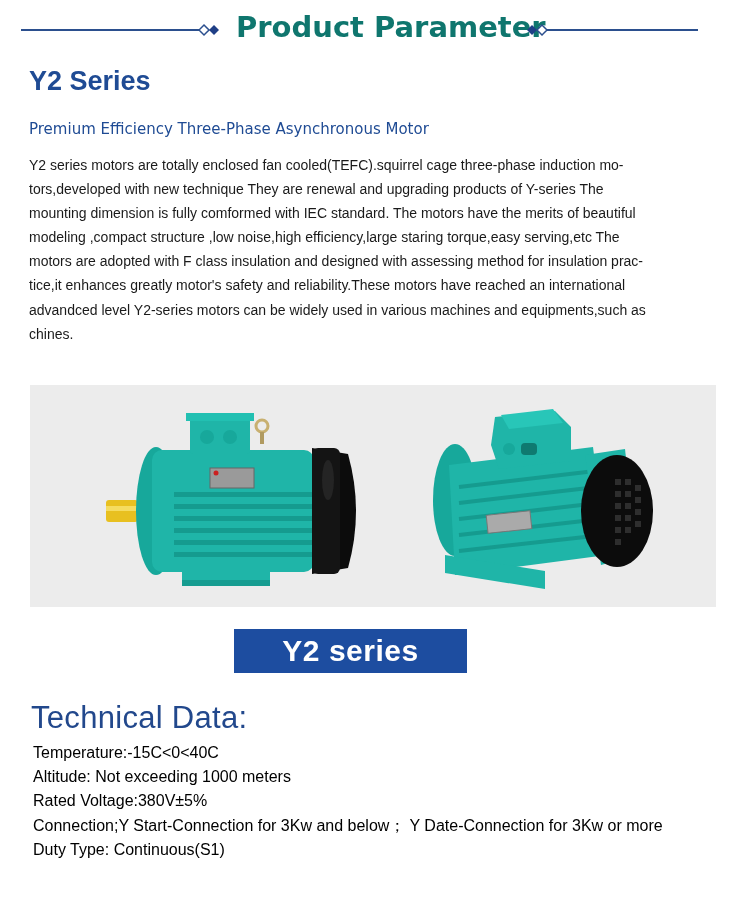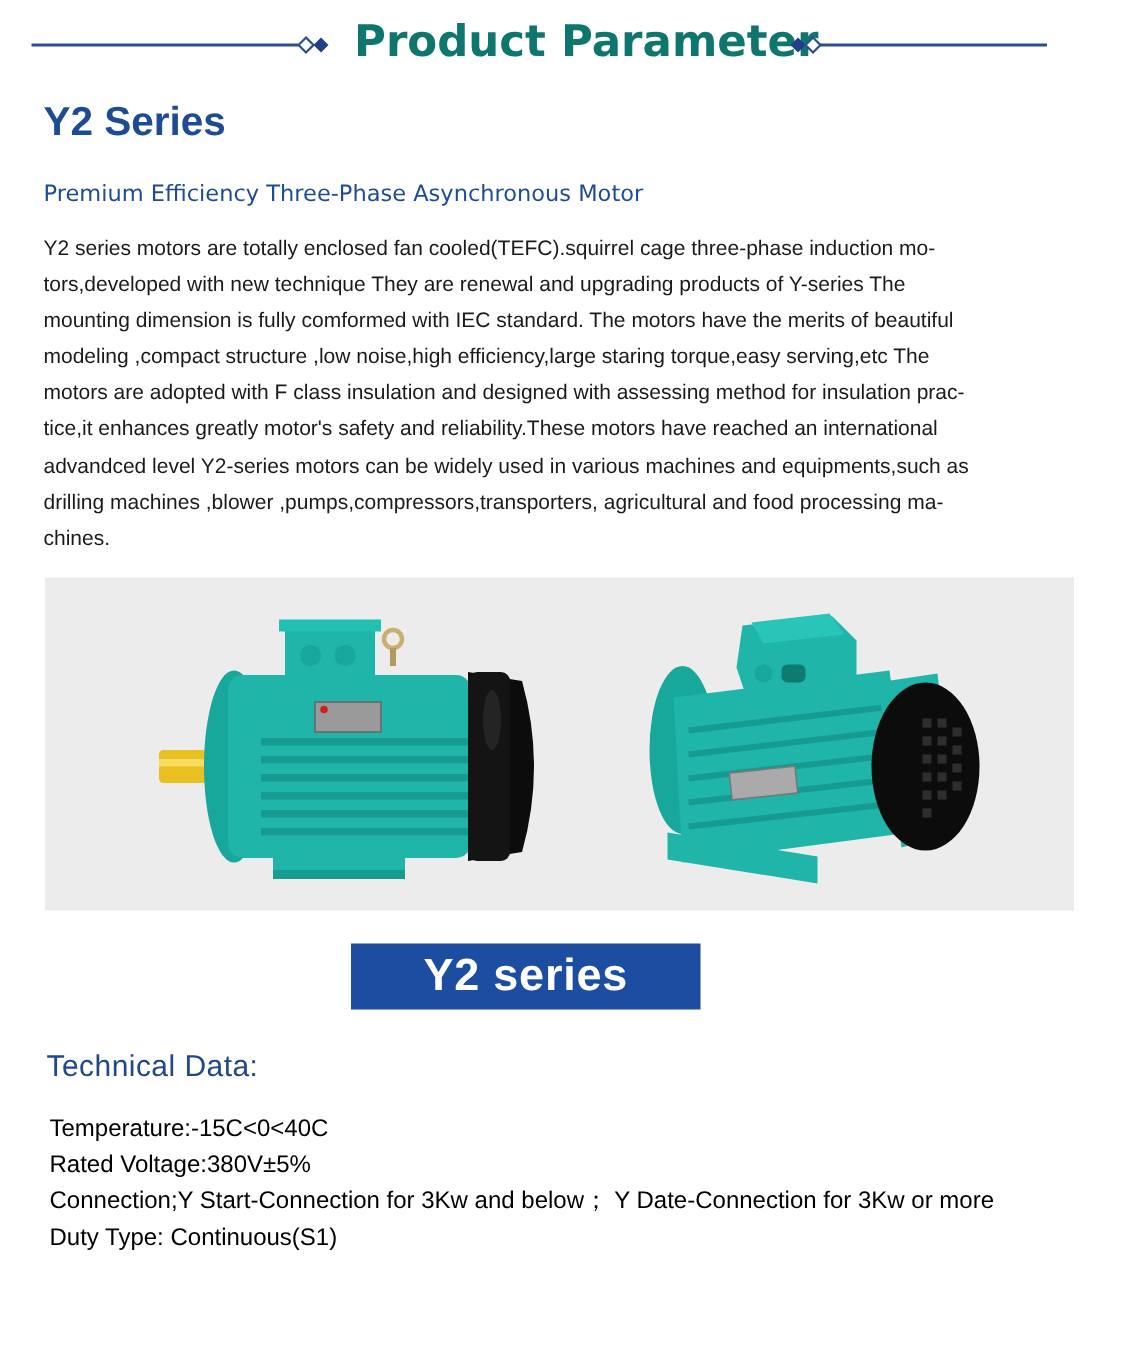--- a/index.html
+++ b/index.html
@@ -11,21 +11,21 @@
   .diamonds { position:absolute; top:22px; height:16px; }
   .diamonds svg { display:block; }
   .htitle { position:absolute; top:10px; left:236px; font-size:29px; font-weight:bold; color:#0f766e; font-family:"DejaVu Sans", sans-serif; letter-spacing:0px; white-space:nowrap; }
   .series-title { position:absolute; top:66px; left:29px; font-size:27px; font-weight:bold; color:#1f4b94; font-family:"Liberation Sans", sans-serif; }
   .subtitle { position:absolute; top:120px; left:29px; font-size:15px; font-weight:normal; color:#1f4b94; font-family:"DejaVu Sans", sans-serif; white-space:nowrap; }
   .desc { position:absolute; top:153px; left:29px; width:690px; font-size:14px; line-height:24.1px; color:#1a1a1a; font-family:"Liberation Sans", sans-serif; }
   .desc .line { display:block; white-space:nowrap; }
   .photo-panel { position:absolute; top:385px; left:30px; width:686px; height:222px; background:#ececec; }
   .motor { position:absolute; }
   .badge { position:absolute; top:629px; left:234px; width:233px; height:44px; background:#1d4da0; color:#ffffff; font-size:30px; font-weight:bold; text-align:center; line-height:44px; font-family:"Liberation Sans", sans-serif; letter-spacing:0.5px; }
-  .tech-title { position:absolute; top:700px; left:31px; font-size:20px; color:#22488c; font-family:"Liberation Sans", sans-serif; letter-spacing:0.3px; }
+  .tech-title { position:absolute; top:700px; left:31px; font-size:31px; color:#22488c; font-family:"Liberation Sans", sans-serif; letter-spacing:0.3px; }
   .tech-list { position:absolute; top:741px; left:33px; font-size:16px; line-height:24.2px; color:#000000; font-family:"Liberation Sans", sans-serif; }
   .tech-list div { white-space:nowrap; }
 </style>
 </head>
 <body>
 
 <div class="header">
   <div class="hline left"></div>
   <div class="diamonds" style="left:199px;">
     <svg width="22" height="16" viewBox="0 0 22 16">
@@ -47,21 +47,20 @@
 <div class="subtitle">Premium Efficiency Three-Phase Asynchronous Motor</div>
 
 <div class="desc">
   <span class="line">Y2 series motors are totally enclosed fan cooled(TEFC).squirrel cage three-phase induction mo-</span>
   <span class="line">tors,developed with new technique They are renewal and upgrading products of Y-series The</span>
   <span class="line">mounting dimension is fully comformed with IEC standard. The motors have the merits of beautiful</span>
   <span class="line">modeling ,compact structure ,low noise,high efficiency,large staring torque,easy serving,etc The</span>
   <span class="line">motors are adopted with F class insulation and designed with assessing method for insulation prac-</span>
   <span class="line">tice,it enhances greatly motor's safety and reliability.These motors have reached an international</span>
   <span class="line">advandced level Y2-series motors can be widely used in various machines and equipments,such as</span>
-  <span class="line">drilling machines ,blower ,pumps,compressors,transporters, agricultural and food processing ma-</span>
   <span class="line">chines.</span>
 </div>
 
 <div class="photo-panel">
 
   <div class="motor" style="left:60px; top:25px;">
     <svg width="280" height="185" viewBox="0 0 280 185">
 
       <rect x="16" y="90" width="32" height="22" rx="3" fill="#e8c020"></rect>
       <rect x="16" y="96" width="32" height="5" fill="#f5dc60"></rect>
@@ -144,16 +143,17 @@
       </g>
     </svg>
   </div>
 </div>
 
 <div class="badge">Y2 series</div>
 
 <div class="tech-title">Technical Data:</div>
 <div class="tech-list">
   <div>Temperature:-15C&lt;0&lt;40C</div>
+  <div>Altitude: Not exceeding 1000 meters</div>
   <div>Rated Voltage:380V±5%</div>
   <div>Connection;Y Start-Connection for 3Kw and below； Y Date-Connection for 3Kw or more</div>
   <div>Duty Type: Continuous(S1)</div>
 </div>
 
 </body></html>

